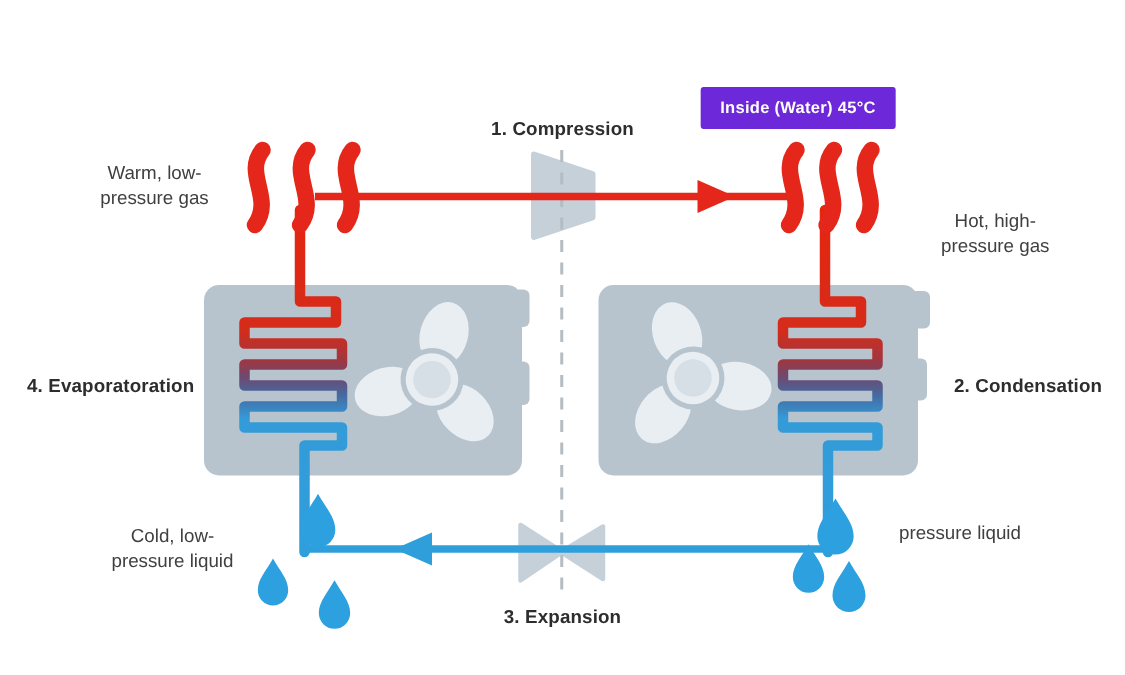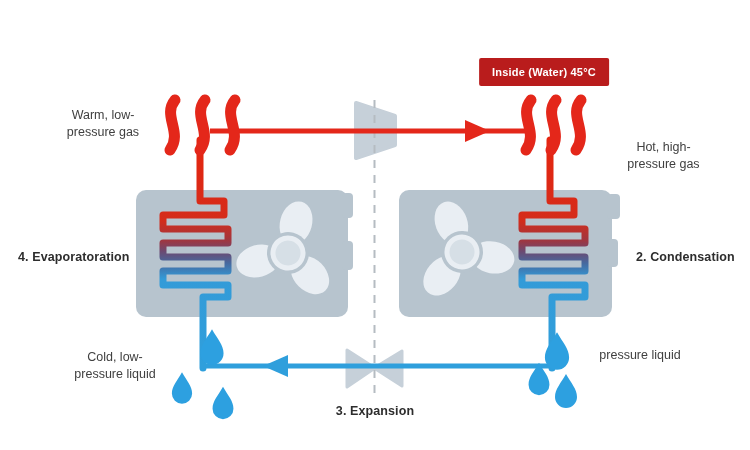--- a/index.html
+++ b/index.html
@@ -11,21 +11,21 @@
   .title {
     left:46px; top:15px; font-size:14px; font-weight:700; color:#1d1d1d;
     letter-spacing:.1px; white-space:nowrap;
   }
   .zone {
     top:58px; height:28px; line-height:28px; padding:0 13px; border-radius:2px;
     color:#ffffff; font-weight:700; font-size:11px; white-space:nowrap;
     transform:translateX(-50%); text-align:center; letter-spacing:.2px;
   }
   .zone-outside { left:198px; background:#3aa0d8; }
-  .zone-inside  { left:544px; background:#b91c1c; }
+  .zone-inside  { left:532px; background:#6d28d9; }
   .step {
     font-size:12.5px; font-weight:700; color:#2d2d2d; white-space:nowrap;
     letter-spacing:.1px;
   }
   .step-1 { left:300px; top:79px;  width:150px; text-align:center; }
   .step-2 { left:636px; top:250px; }
   .step-3 { left:300px; top:404px; width:150px; text-align:center; }
   .step-4 { left:18px;  top:250px; }
   .state {
     font-size:12.5px; color:#404040; line-height:17px; text-align:center;
@@ -114,20 +114,21 @@
     <g fill="#2da0e0">
       <use href="#drop" transform="translate(557,351) scale(1.1)"></use>
       <use href="#drop" transform="translate(539,379) scale(0.95)"></use>
       <use href="#drop" transform="translate(566,391) scale(1.0)"></use>
     </g>
   </svg>
 
 
   <div class="abs zone zone-inside">Inside (Water) 45°C</div>
 
+  <div class="abs step step-1">1. Compression</div>
   <div class="abs step step-2">2. Condensation</div>
   <div class="abs step step-3">3. Expansion</div>
   <div class="abs step step-4">4. Evaporatoration</div>
 
   <div class="abs state state-warm-gas">
     <span>Warm, low-</span>
     <span>pressure gas</span>
   </div>
   <div class="abs state state-hot-gas">
     <span>Hot, high-</span>

